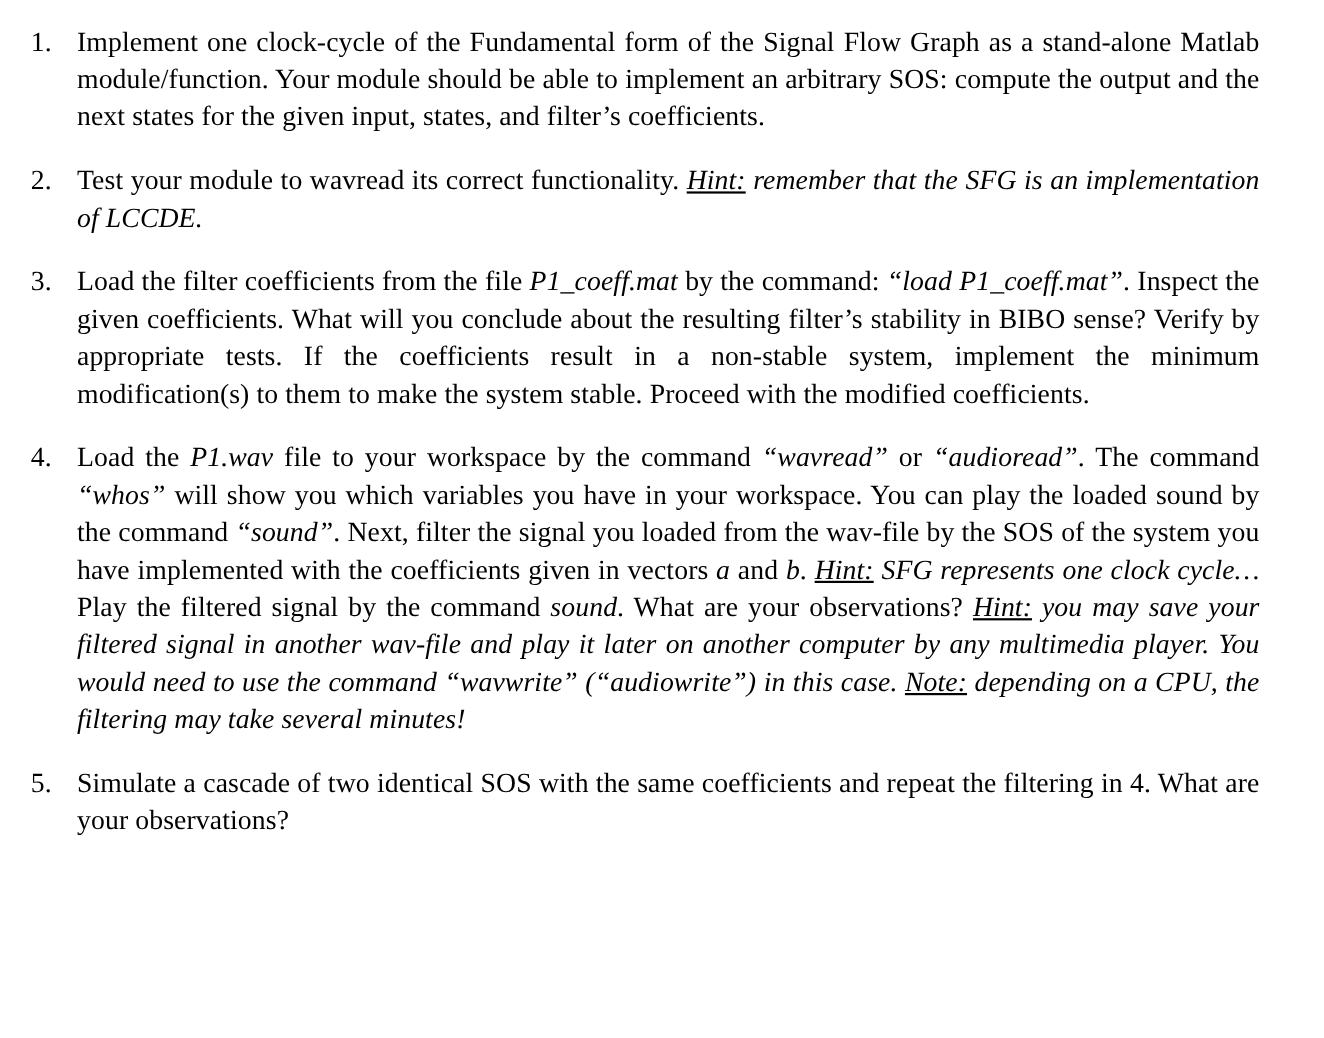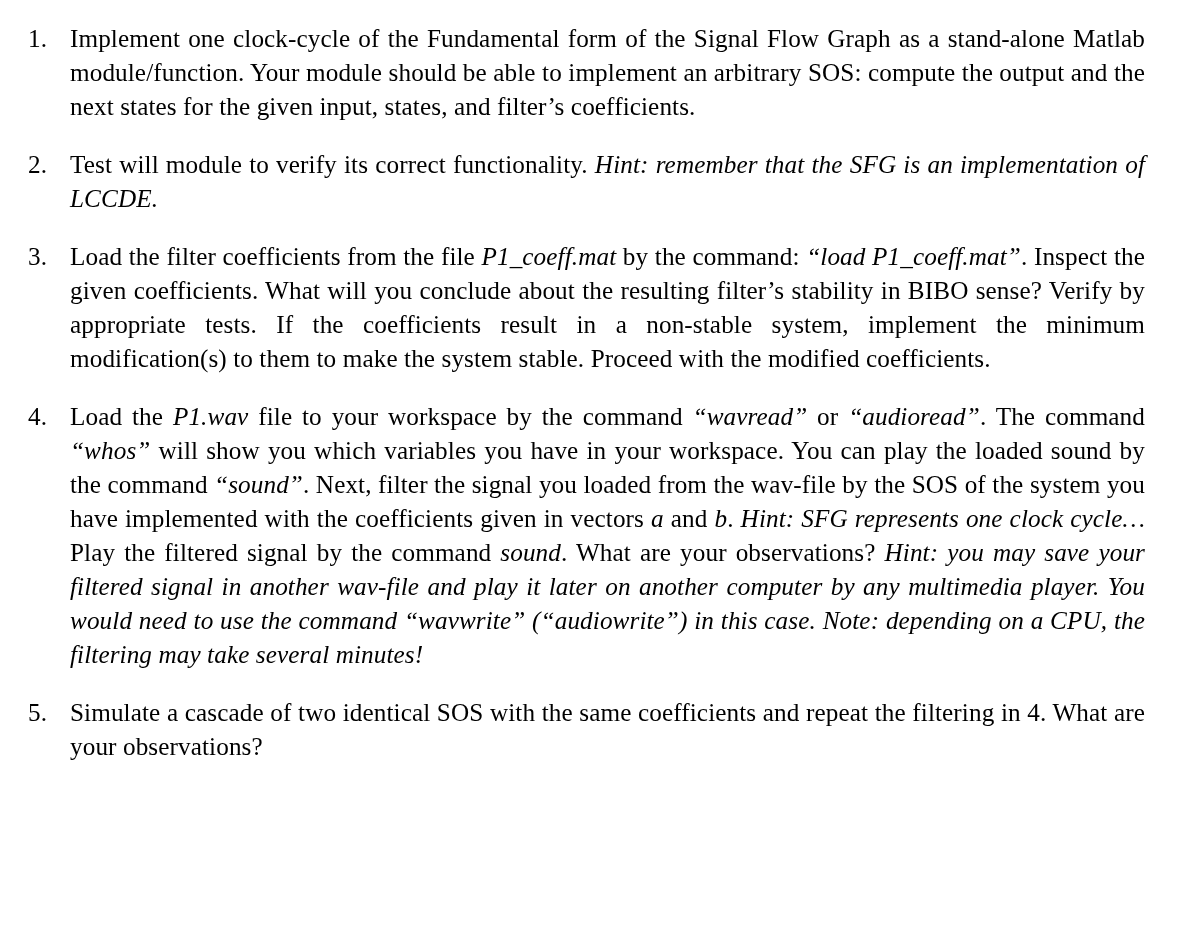--- a/index.html
+++ b/index.html
@@ -46,34 +46,34 @@
     top: 0;
     width: 34px;
     text-align: left;
     font-size: 25.2px;
     line-height: 34px;
   }
   .body-text {
     display: block;
   }
   .it { font-style: italic; }
-  .uit { font-style: italic; text-underline-offset: 2px; }
+  .uit { font-style: italic; text-decoration: underline; text-underline-offset: 2px; }
 </style>
 </head>
 <body style="background: rgb(255, 255, 255); color: rgb(0, 0, 0);">
 
 <div class="page" style="background: rgb(255, 255, 255);">
   <ol class="task-list">
       <li class="task-item">
         <span class="item-number">1.</span>
         <span class="body-text"><span>Implement one clock-cycle of the Fundamental form of the Signal Flow Graph as a stand-alone Matlab module/function. Your module should be able to implement an arbitrary SOS: compute the output and the next states for the given input, states, and filter’s coefficients.</span></span>
       </li>
       <li class="task-item">
         <span class="item-number">2.</span>
-        <span class="body-text"><span>Test will module to verify its correct functionality. </span><span class="uit">Hint:</span><span class="it"> remember that the SFG is an implementation of LCCDE.</span></span>
+        <span class="body-text"><span>Test your module to wavread its correct functionality. </span><span class="uit">Hint:</span><span class="it"> remember that the SFG is an implementation of LCCDE.</span></span>
       </li>
       <li class="task-item">
         <span class="item-number">3.</span>
         <span class="body-text"><span>Load the filter coefficients from the file </span><span class="it">P1_coeff.mat</span><span> by the command: </span><span class="it">“load P1_coeff.mat”</span><span>. Inspect the given coefficients. What will you conclude about the resulting filter’s stability in BIBO sense? Verify by appropriate tests. If the coefficients result in a non-stable system, implement the minimum modification(s) to them to make the system stable. Proceed with the modified coefficients.</span></span>
       </li>
       <li class="task-item">
         <span class="item-number">4.</span>
         <span class="body-text"><span>Load the </span><span class="it">P1.wav</span><span> file to your workspace by the command </span><span class="it">“wavread”</span><span> or </span><span class="it">“audioread”</span><span>. The command </span><span class="it">“whos”</span><span> will show you which variables you have in your workspace. You can play the loaded sound by the command </span><span class="it">“sound”</span><span>. Next, filter the signal you loaded from the wav-file by the SOS of the system you have implemented with the coefficients given in vectors </span><span class="it">a</span><span> and </span><span class="it">b</span><span>. </span><span class="uit">Hint:</span><span class="it"> SFG represents one clock cycle…</span><span>Play the filtered signal by the command </span><span class="it">sound</span><span>. What are your observations? </span><span class="uit">Hint:</span><span class="it"> you may save your filtered signal in another wav-file and play it later on another computer by any multimedia player. You would need to use the command “wavwrite” (“audiowrite”) in this case. </span><span class="uit">Note:</span><span class="it"> depending on a CPU, the filtering may take several minutes!</span></span>
       </li>
       <li class="task-item">

